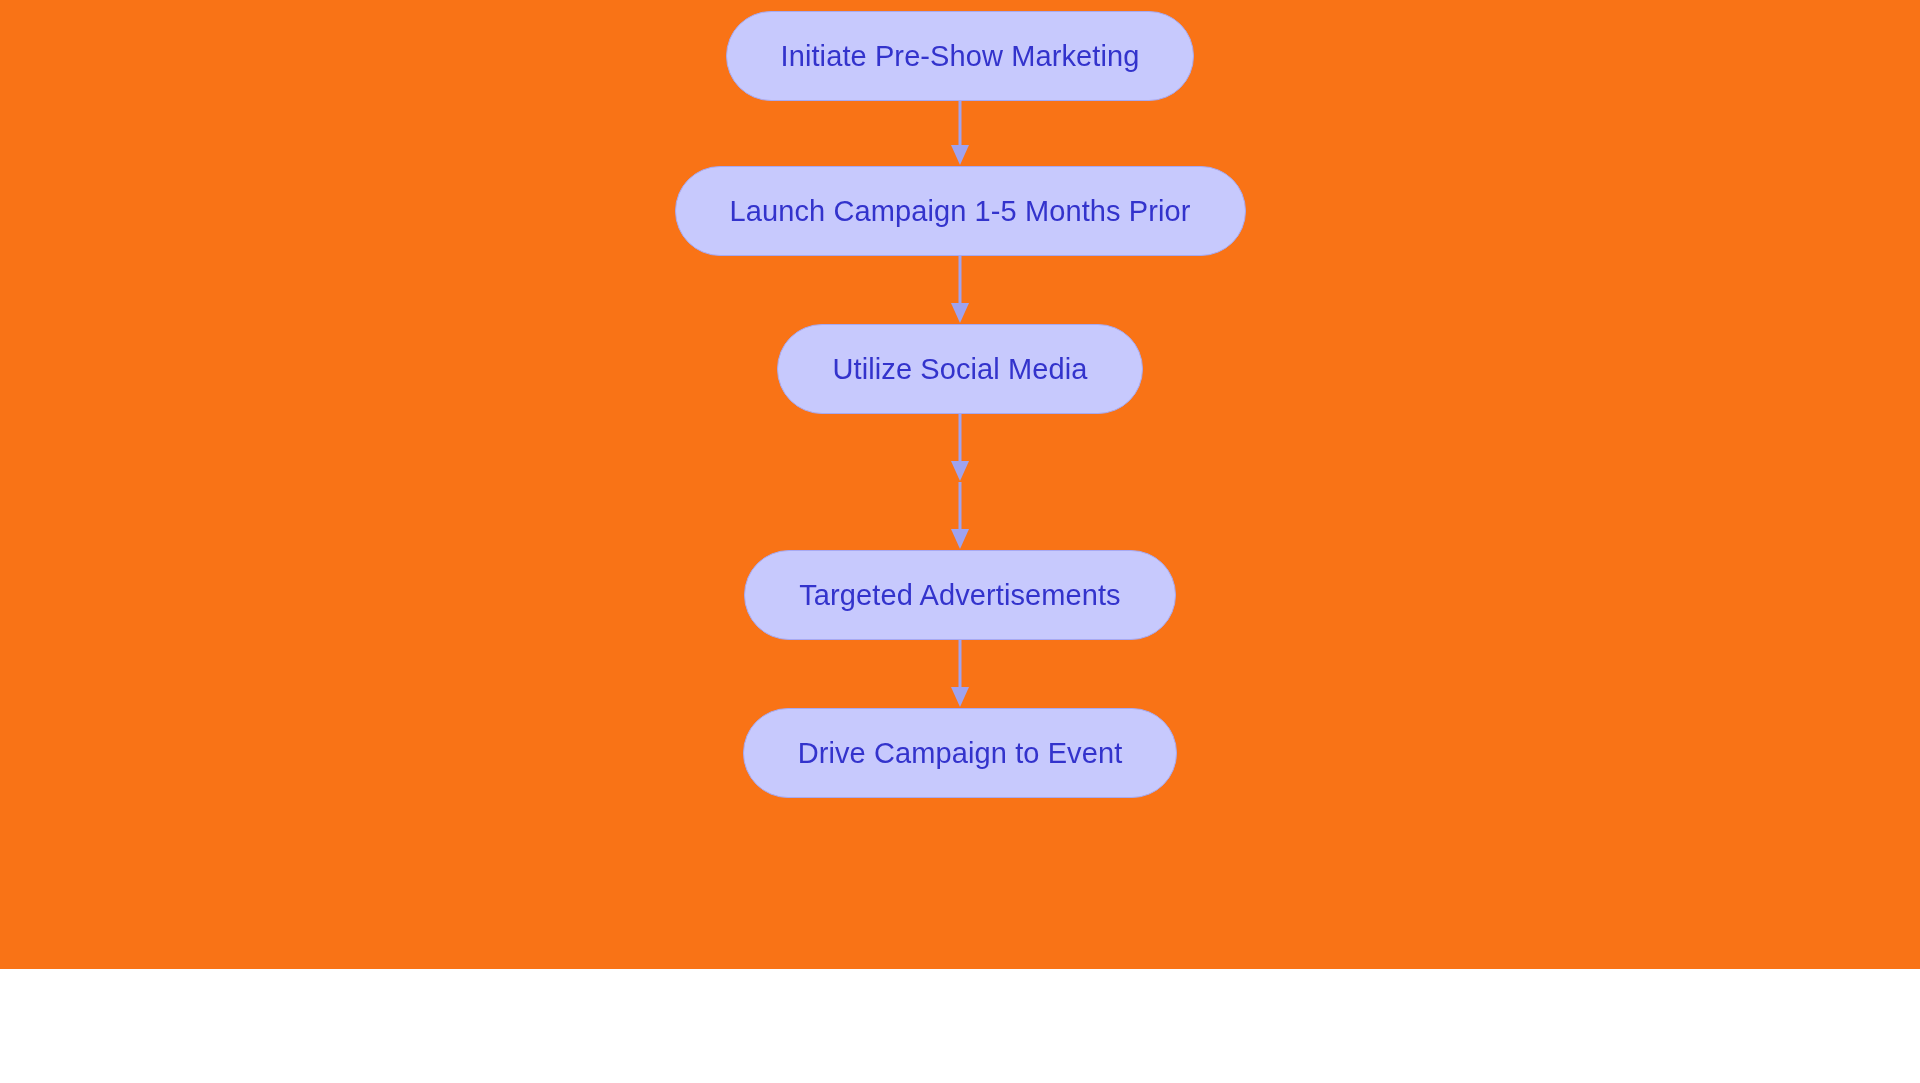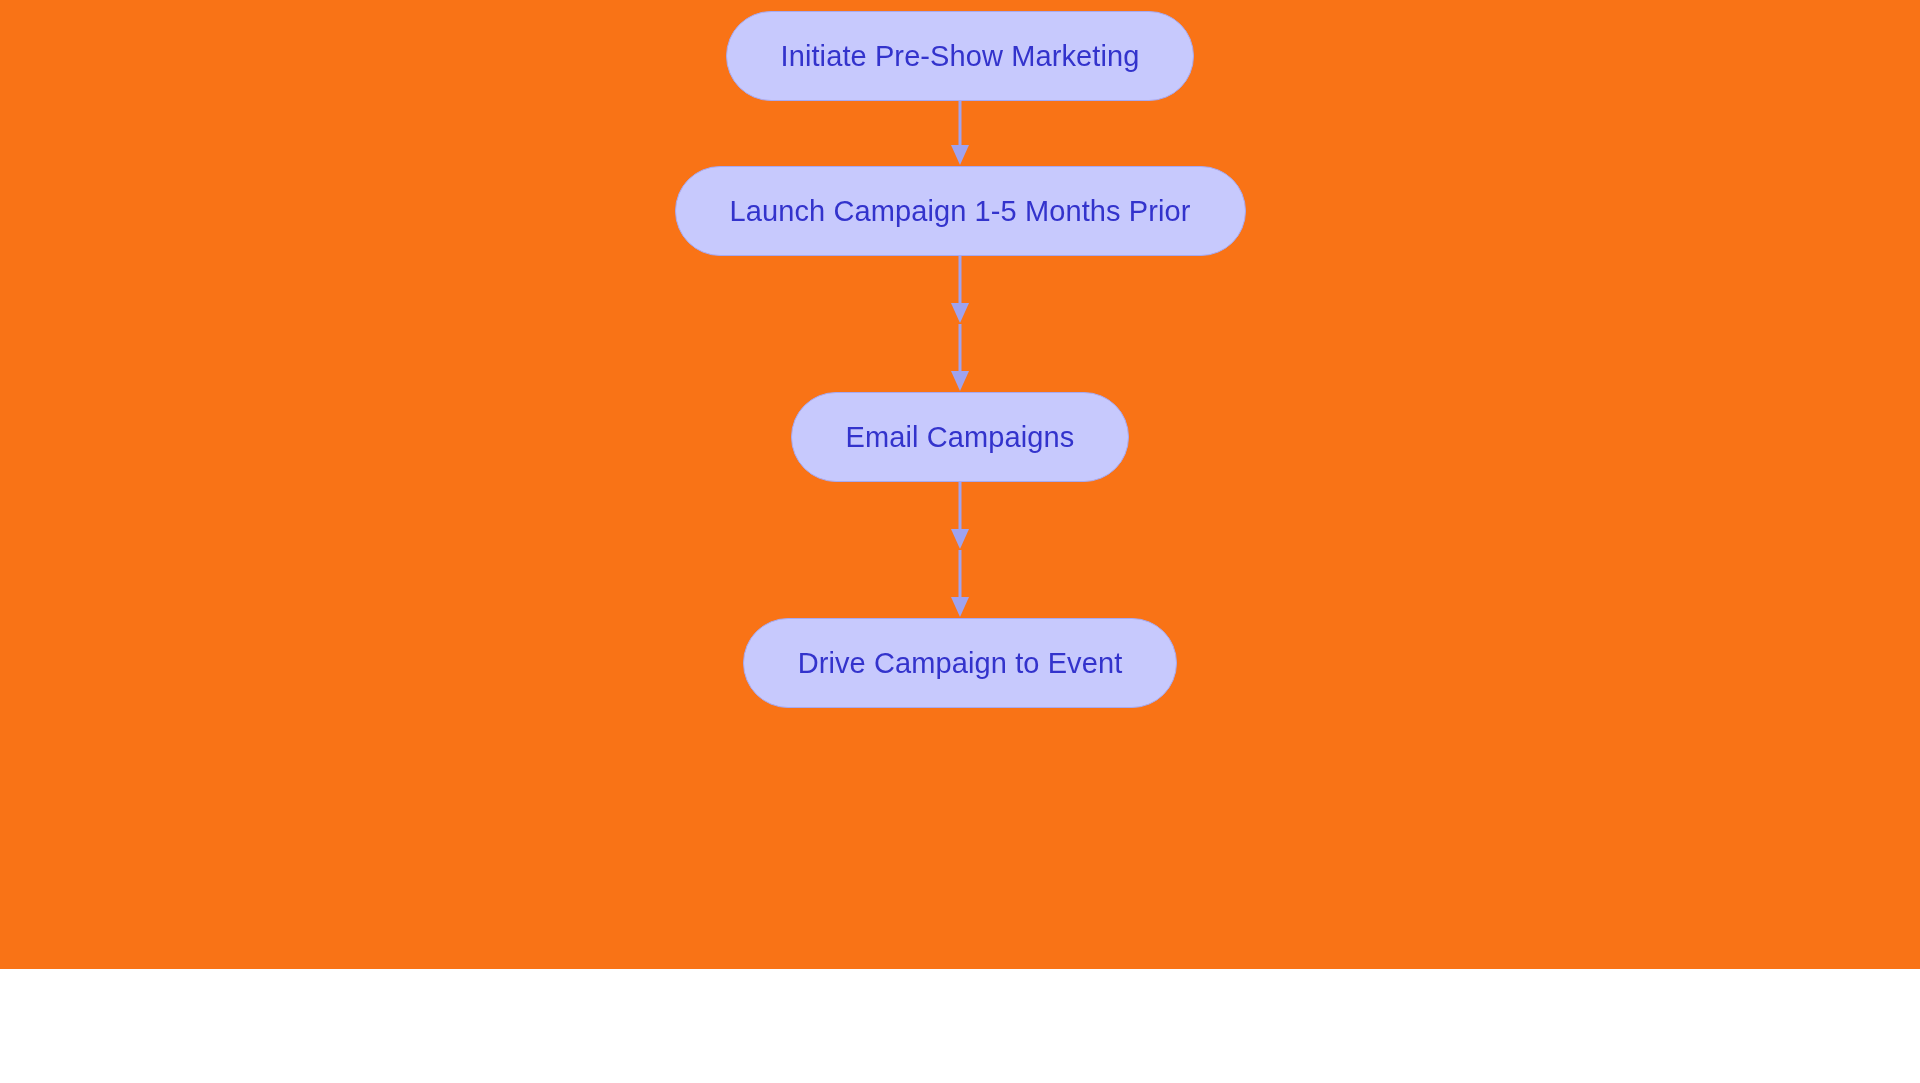--- a/index.html
+++ b/index.html
@@ -98,39 +98,42 @@
       <span>Launch Campaign 1-5 Months Prior</span>
     </div>
 
     <div class="connector gap-2">
       <svg width="24" height="68" viewBox="0 0 24 68" aria-hidden="true">
         <line x1="12" y1="0" x2="12" y2="51" stroke="#9fa3f0" stroke-width="3"></line>
         <polygon points="12,67 3,47 21,47" fill="#9fa3f0"></polygon>
       </svg>
     </div>
 
+    <div class="node">
+      <span>Utilize Social Media</span>
+    </div>
 
     <div class="connector gap-3">
       <svg width="24" height="68" viewBox="0 0 24 68" aria-hidden="true">
         <line x1="12" y1="0" x2="12" y2="51" stroke="#9fa3f0" stroke-width="3"></line>
         <polygon points="12,67 3,47 21,47" fill="#9fa3f0"></polygon>
       </svg>
     </div>
 
-    <div class="node">
-      <span>Email Campaigns</span>
-    </div>
 
     <div class="connector gap-4">
       <svg width="24" height="68" viewBox="0 0 24 68" aria-hidden="true">
         <line x1="12" y1="0" x2="12" y2="51" stroke="#9fa3f0" stroke-width="3"></line>
         <polygon points="12,67 3,47 21,47" fill="#9fa3f0"></polygon>
       </svg>
     </div>
 
+    <div class="node">
+      <span>Targeted Advertisements</span>
+    </div>
 
     <div class="connector gap-5">
       <svg width="24" height="68" viewBox="0 0 24 68" aria-hidden="true">
         <line x1="12" y1="0" x2="12" y2="51" stroke="#9fa3f0" stroke-width="3"></line>
         <polygon points="12,67 3,47 21,47" fill="#9fa3f0"></polygon>
       </svg>
     </div>
 
     <div class="node">
       <span>Drive Campaign to Event</span>

